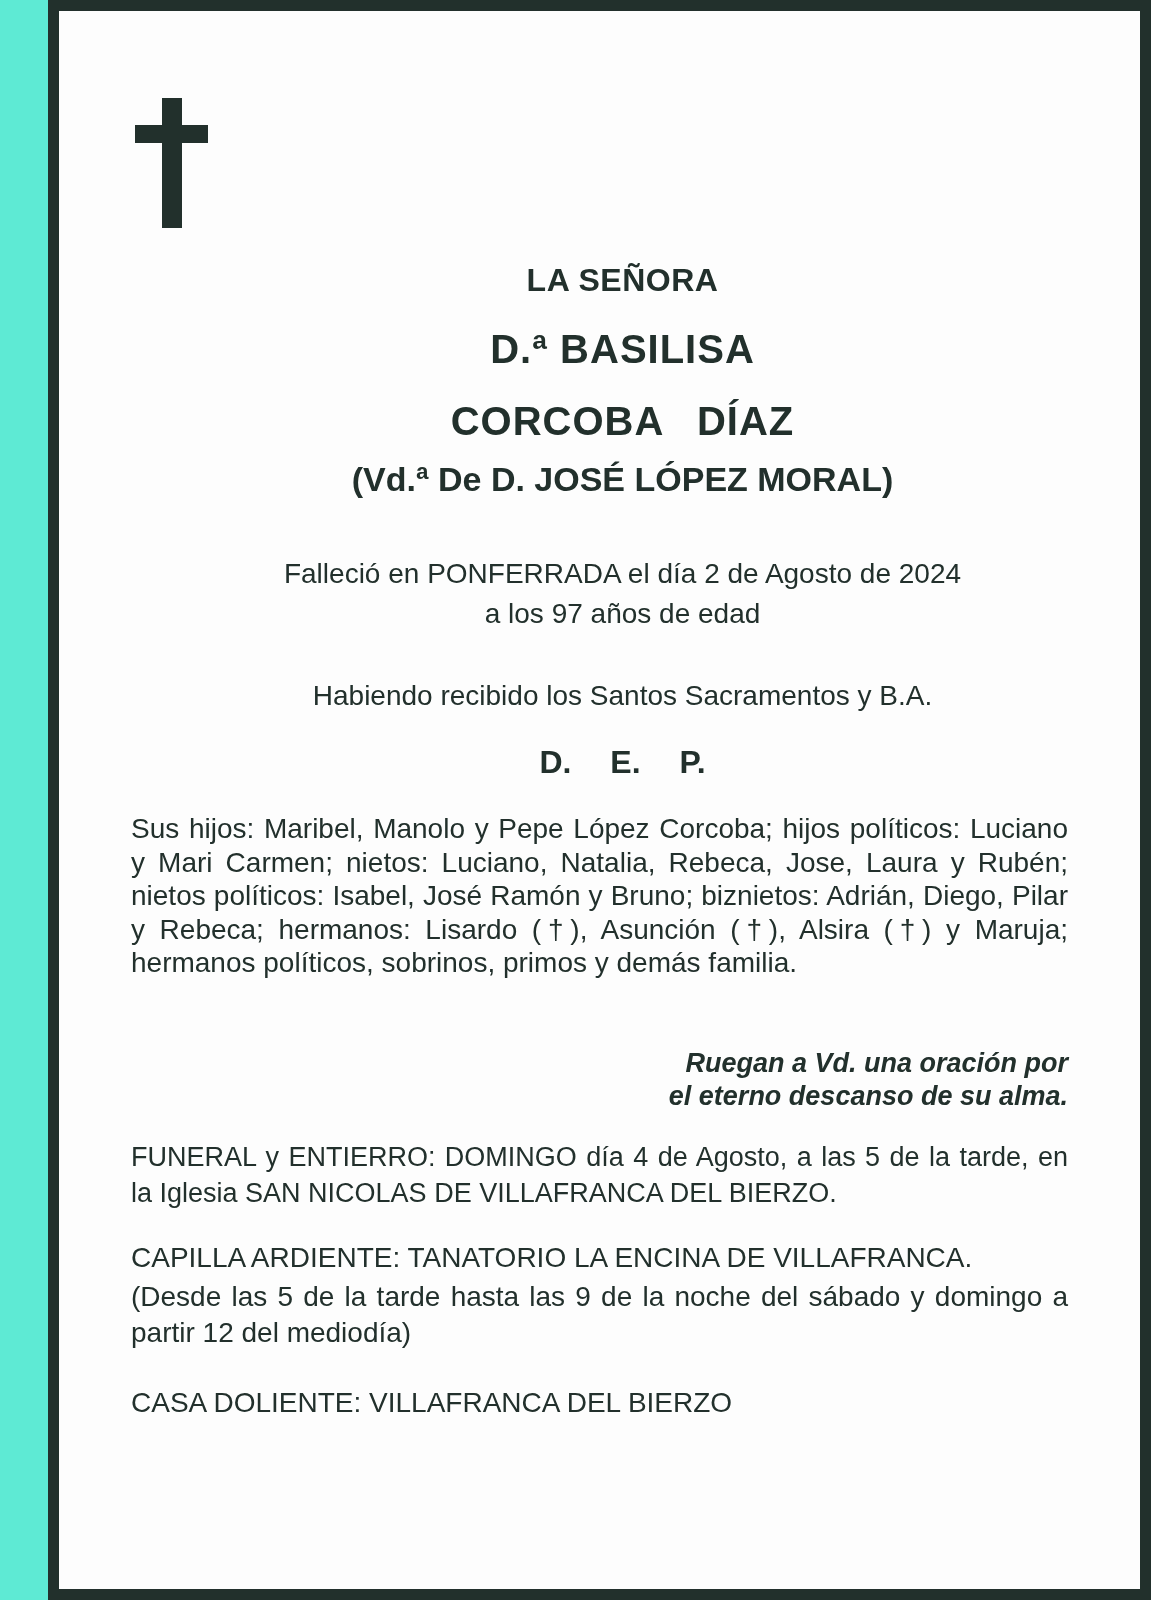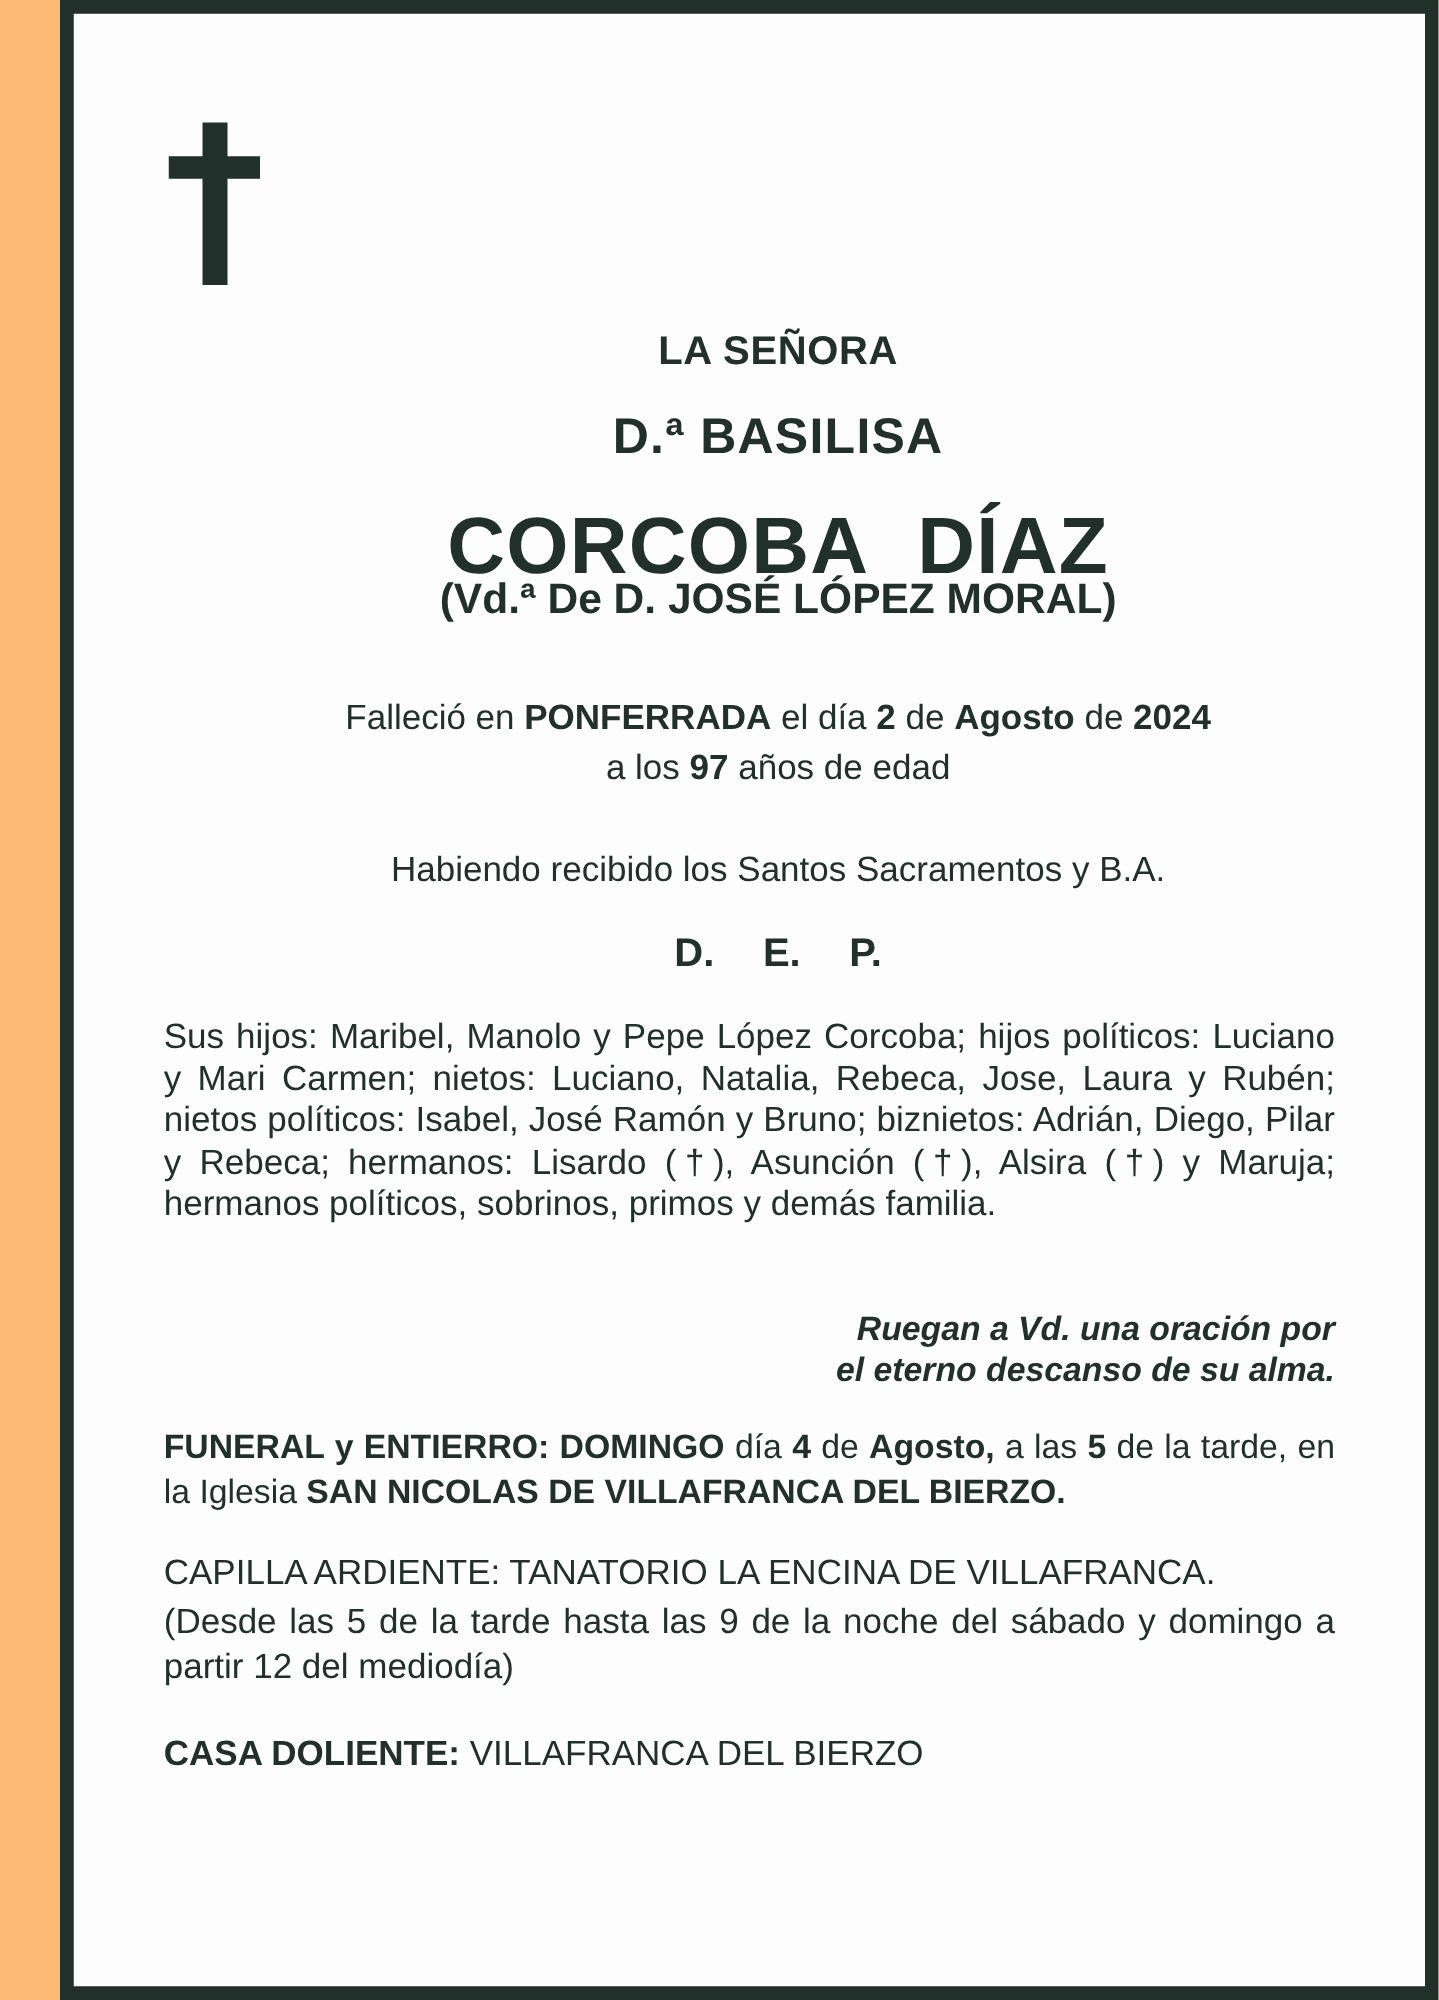--- a/index.html
+++ b/index.html
@@ -3,48 +3,48 @@
 <meta charset="utf-8">
 <style>
   :root{
     --ink:#22302c;
     --paper:#fdfdfd;
   }
   html,body{margin:0;padding:0;background:#ffffff;}
   .page{
     position:relative;
     width:1151px;height:1600px;
-    background:#fdba74;
+    background:#5eead4;
     font-family:"Liberation Sans","DejaVu Sans",sans-serif;
     color:var(--ink);
     overflow:hidden;
   }
   .frame{
     position:absolute;
     left:48px;top:0;right:0;bottom:0;
     border:11px solid var(--ink);
     background:var(--paper);
     box-sizing:border-box;
   }
   .abs{position:absolute;}
   
   .col{left:131px;width:937px;}
   
   .colc{left:154px;width:937px;text-align:center;}
-  .b{font-weight:bold;}
+  .b{font-weight:normal;}
   .nowrap{white-space:nowrap;}
   .just{text-align:justify;text-justify:inter-word;}
 
   .cross{left:135px;top:98px;width:73px;height:130px;}
   .cross .v{position:absolute;left:27px;top:0;width:20px;height:130px;background:var(--ink);}
   .cross .h{position:absolute;left:0;top:27px;width:73px;height:18px;background:var(--ink);}
 
   .title-sra   {top:262px;font-size:32px;font-weight:bold;letter-spacing:.5px;}
   .name1       {top:327px;font-size:40px;font-weight:bold;letter-spacing:1px;}
-  .name2       {top:399px;font-size:64px;font-weight:bold;letter-spacing:1px;word-spacing:22px;}
+  .name2       {top:399px;font-size:40px;font-weight:bold;letter-spacing:1px;word-spacing:22px;}
   .widow       {top:460px;font-size:34px;font-weight:bold;}
   .death       {top:558px;font-size:28px;}
   .age         {top:598px;font-size:28px;}
   .sacr        {top:680px;font-size:28px;}
   .dep         {top:744px;font-size:32px;font-weight:bold;word-spacing:30px;}
   .family      {top:812px;font-size:28px;line-height:33.5px;}
   .prayer      {top:1047px;font-size:27px;line-height:33px;font-weight:bold;font-style:italic;text-align:right;}
   .funeral     {top:1139px;font-size:27px;line-height:36px;}
   .capilla     {top:1242px;font-size:28px;font-weight:normal;}
   .desde       {top:1279px;font-size:28px;line-height:36px;}

